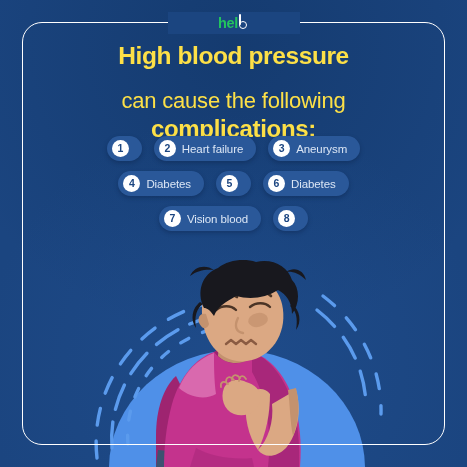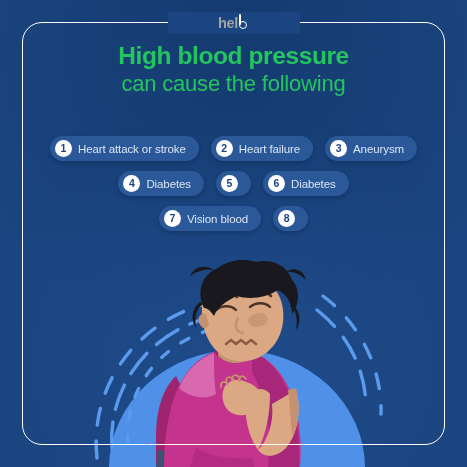--- a/index.html
+++ b/index.html
@@ -61,21 +61,21 @@
     top: 14px;
     height: 18px;
     display: flex;
     align-items: center;
     justify-content: center;
     z-index: 9;
   }
   #logo-text {
     display: flex;
     align-items: flex-start;
-    color: #a3a3a3;
+    color: #22c55e;
     letter-spacing: 0.2px;
   }
   .logo-hel {
     font-size: 14.5px;
     font-weight: bold;
     letter-spacing: -0.3px;
   }
   .logo-mark {
     position: relative;
     display: inline-block;
@@ -108,35 +108,35 @@
   }
 
   
   #headline {
     position: absolute;
     left: 40px;
     top: 42px;
     width: 387px;
     text-align: center;
     z-index: 8;
-    color: #22c55e;
+    color: #fde047;
     line-height: 1.16;
   }
   .hl-1 {
     display: block;
     font-size: 24.5px;
     font-weight: bold;
     letter-spacing: -0.4px;
   }
   .hl-2 {
     display: block;
     font-size: 22px;
     font-weight: normal;
     letter-spacing: -0.2px;
-    margin-top: 1px;
+    margin-top: 18px;
   }
   .hl-3 {
     display: block;
     font-size: 24px;
     font-weight: bold;
     letter-spacing: -0.3px;
     margin-top: 1px;
   }
 
   
@@ -335,28 +335,28 @@
       <span class="logo-mark">
         <span class="stem"></span>
         <span class="ring"></span>
       </span>
     </div>
   </div>
 
   <div id="headline">
     <span class="hl-1">High blood pressure</span>
     <span class="hl-2">can cause the following</span>
+    <span class="hl-3">complications:</span>
   </div>
 
   <div id="pill-rows">
 
     <div class="pill-row">
       <div class="pill">
         <span class="pill-num">1</span>
-        <span class="pill-label">Heart attack or stroke</span>
       </div>
       <div class="pill">
         <span class="pill-num">2</span>
         <span class="pill-label">Heart failure</span>
       </div>
       <div class="pill">
         <span class="pill-num">3</span>
         <span class="pill-label">Aneurysm</span>
       </div>
     </div>

